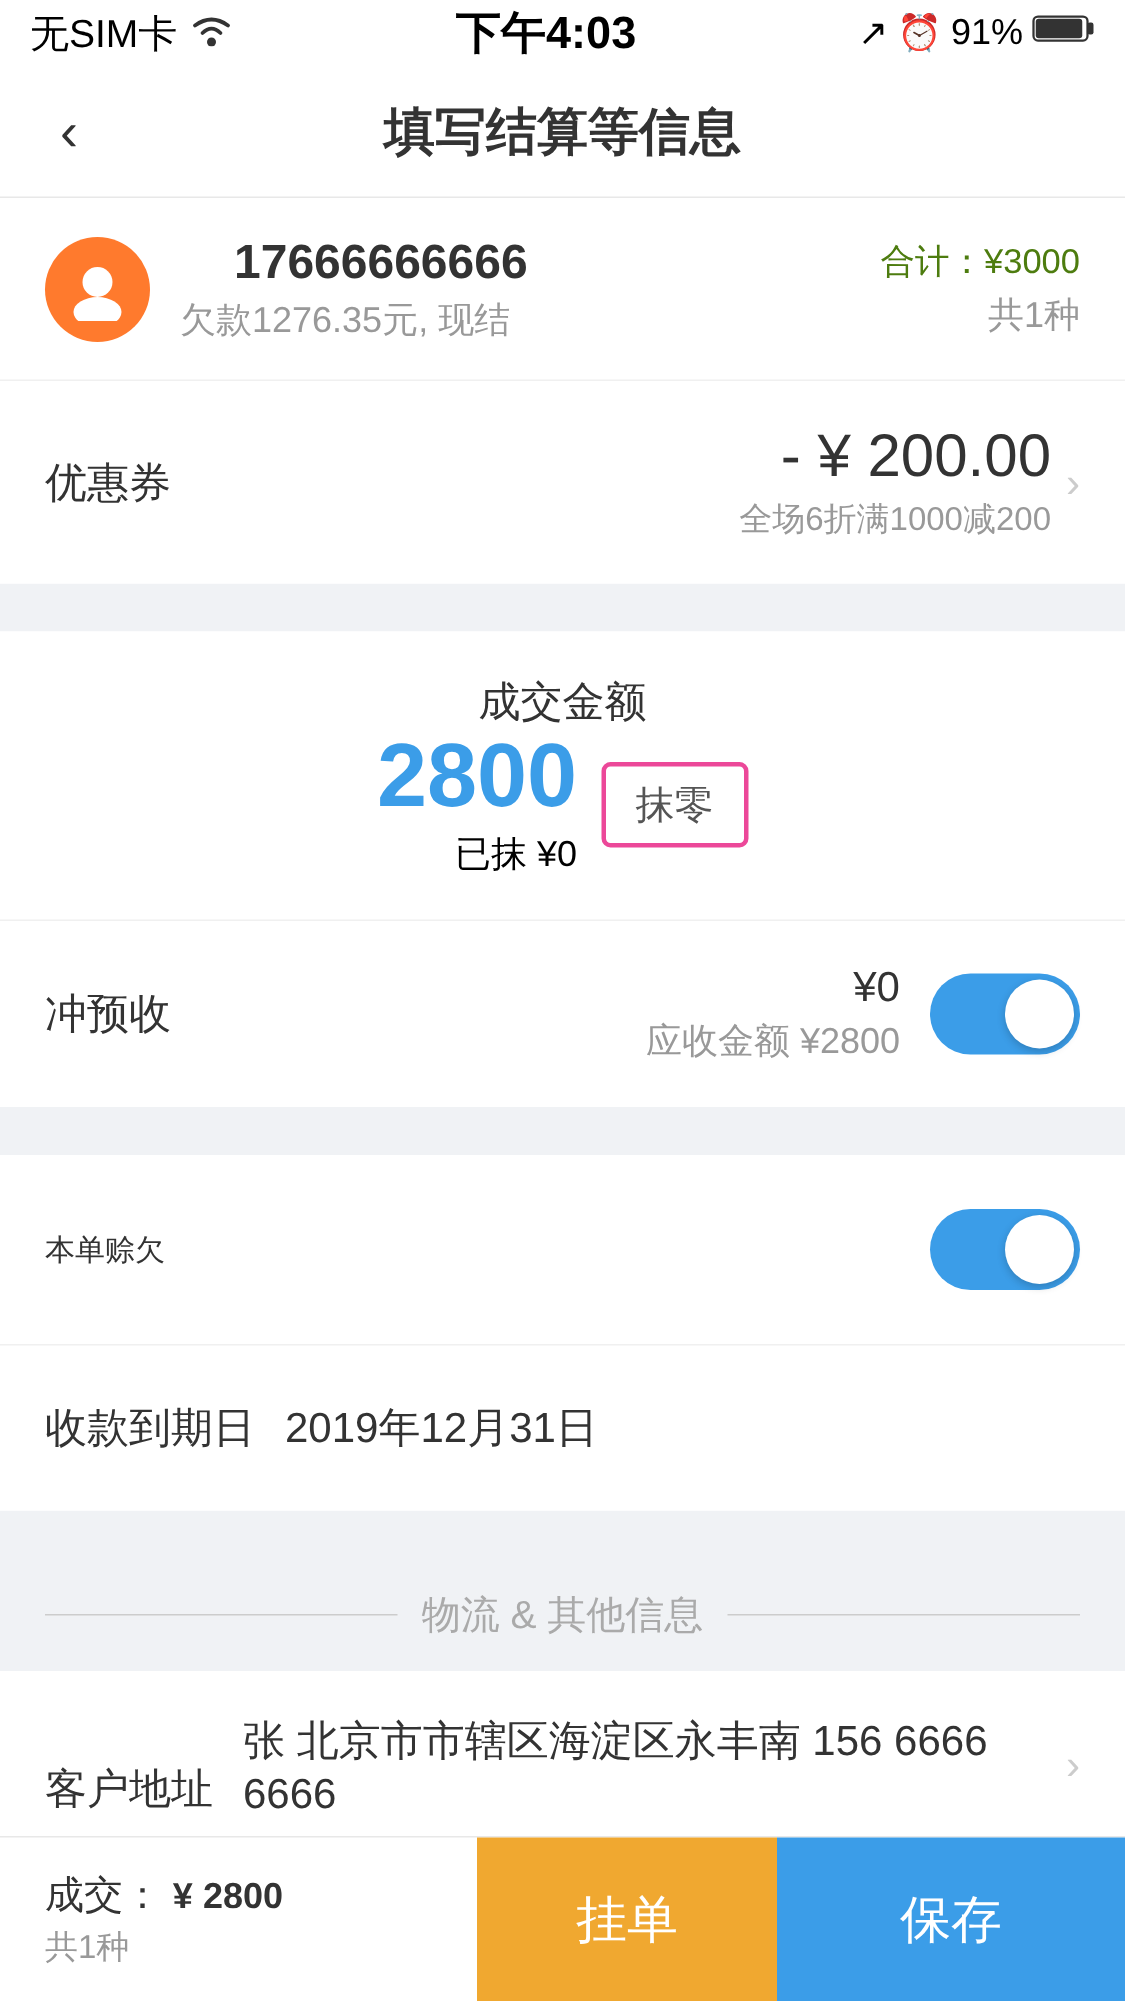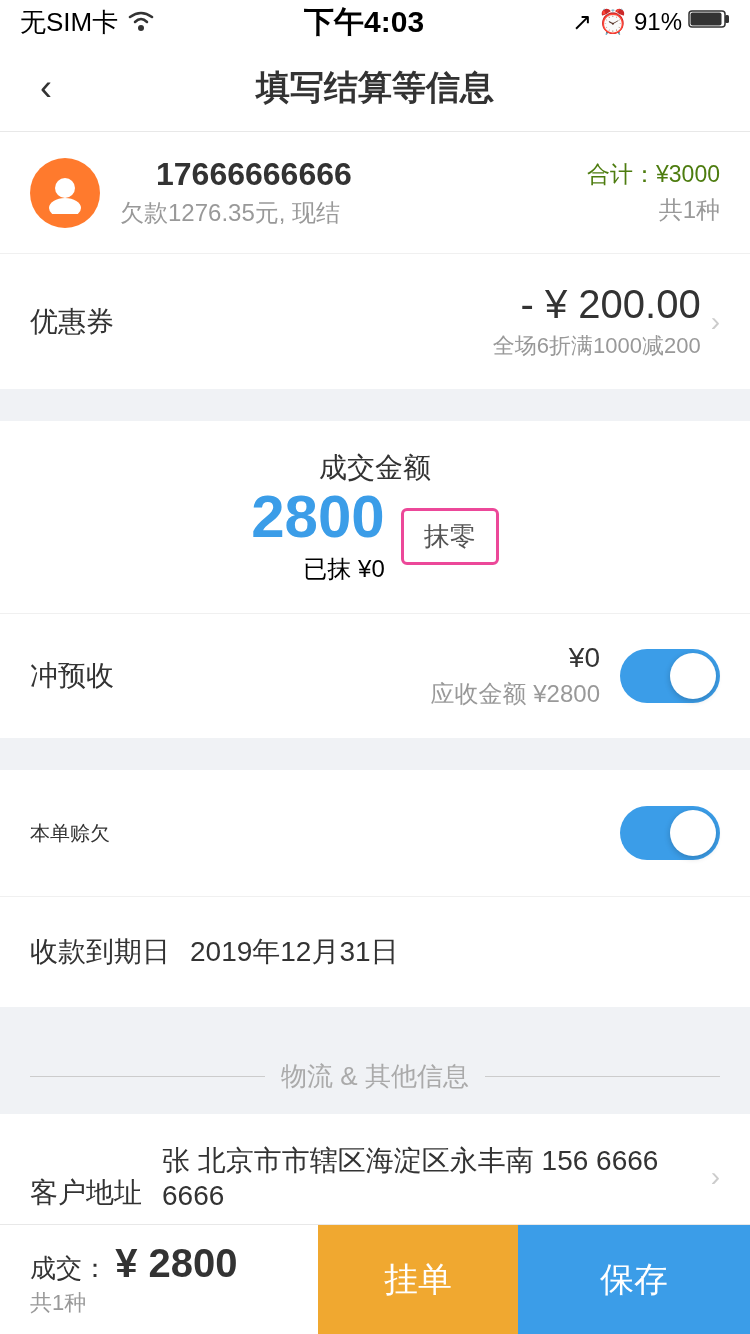--- a/index.html
+++ b/index.html
@@ -231,21 +231,21 @@
       background: #fff;
       display: flex;
       align-items: center;
       border-top: 1px solid #e8e8e8;
     }
     .bottom-info {
       flex: 1;
       padding: 0 30px;
     }
     .bottom-deal { font-size: 26px; color: #333; }
-    .bottom-deal-amount { font-size: 40px; font-weight: 600; color: #333; }
+    .bottom-deal-amount { font-size: 24px; font-weight: 600; color: #333; }
     .bottom-count { font-size: 22px; color: #999; margin-top: 2px; }
     .btn-hang {
       width: 200px;
       height: 110px;
       background: #f0a830;
       display: flex;
       align-items: center;
       justify-content: center;
       font-size: 34px;
       color: #fff;

